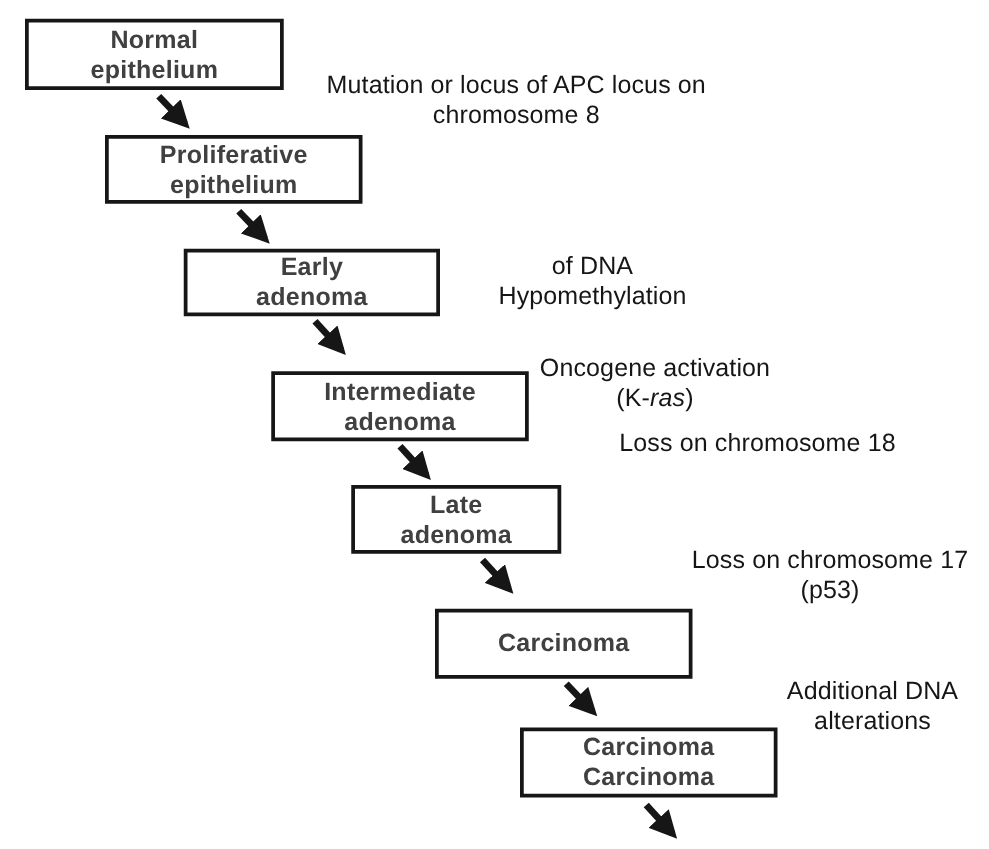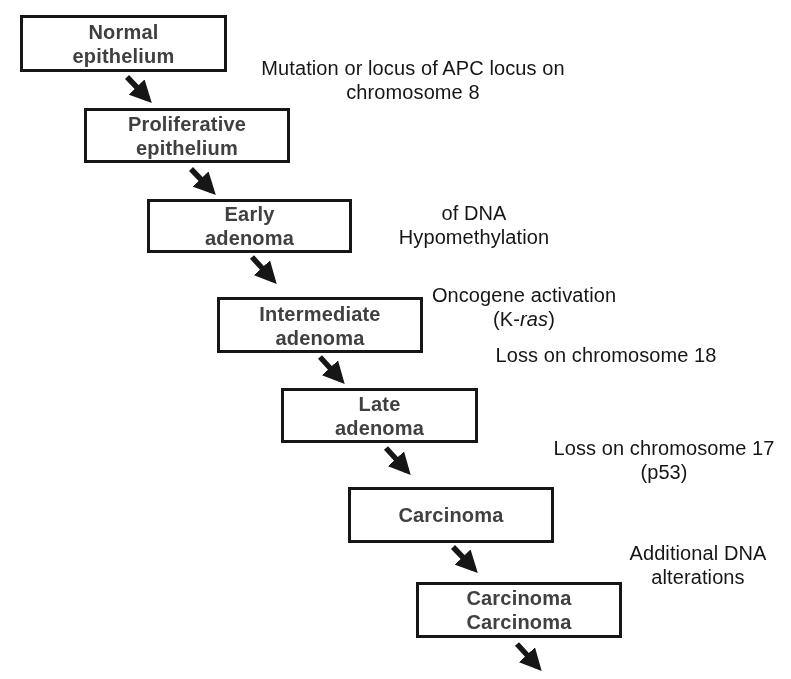--- a/index.html
+++ b/index.html
@@ -86,21 +86,21 @@
         <div class="stage-line">epithelium</div>
       </div>
       <div class="stage" style="left: 147px; top: 199px; width: 205px; height: 54px;">
         <div class="stage-line">Early</div>
         <div class="stage-line">adenoma</div>
       </div>
       <div class="stage" style="left: 217px; top: 297px; width: 206px; height: 56px; justify-content: flex-end;">
         <div class="stage-line">Intermediate</div>
         <div class="stage-line">adenoma</div>
       </div>
-      <div class="stage" style="left: 281px; top: 388px; width: 197px; height: 55px; justify-content: center;">
+      <div class="stage" style="left: 281px; top: 388px; width: 168px; height: 55px; justify-content: center;">
         <div class="stage-line">Late</div>
         <div class="stage-line">adenoma</div>
       </div>
       <div class="stage" style="left: 348px; top: 487px; width: 206px; height: 56px;">
         <div class="stage-line">Carcinoma</div>
       </div>
       <div class="stage" style="left: 416px; top: 582px; width: 206px; height: 56px;">
         <div class="stage-line">Carcinoma</div>
         <div class="stage-line">Carcinoma</div>
       </div>

